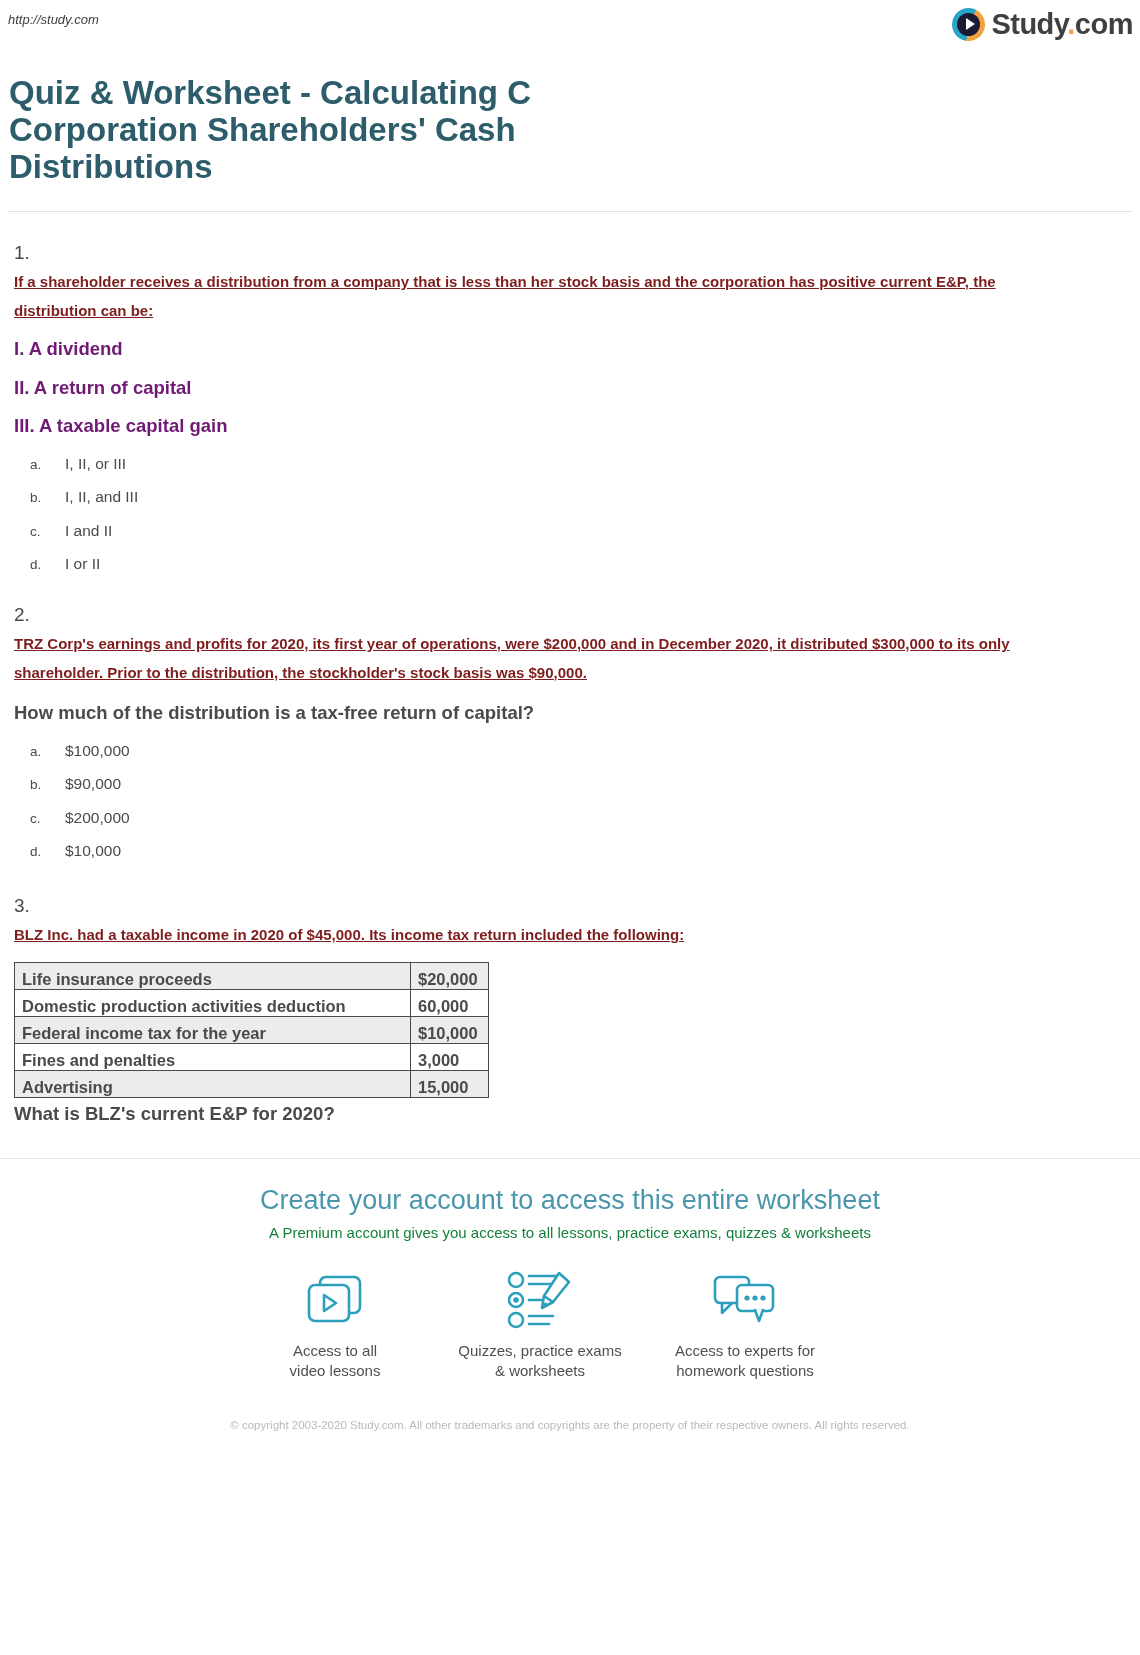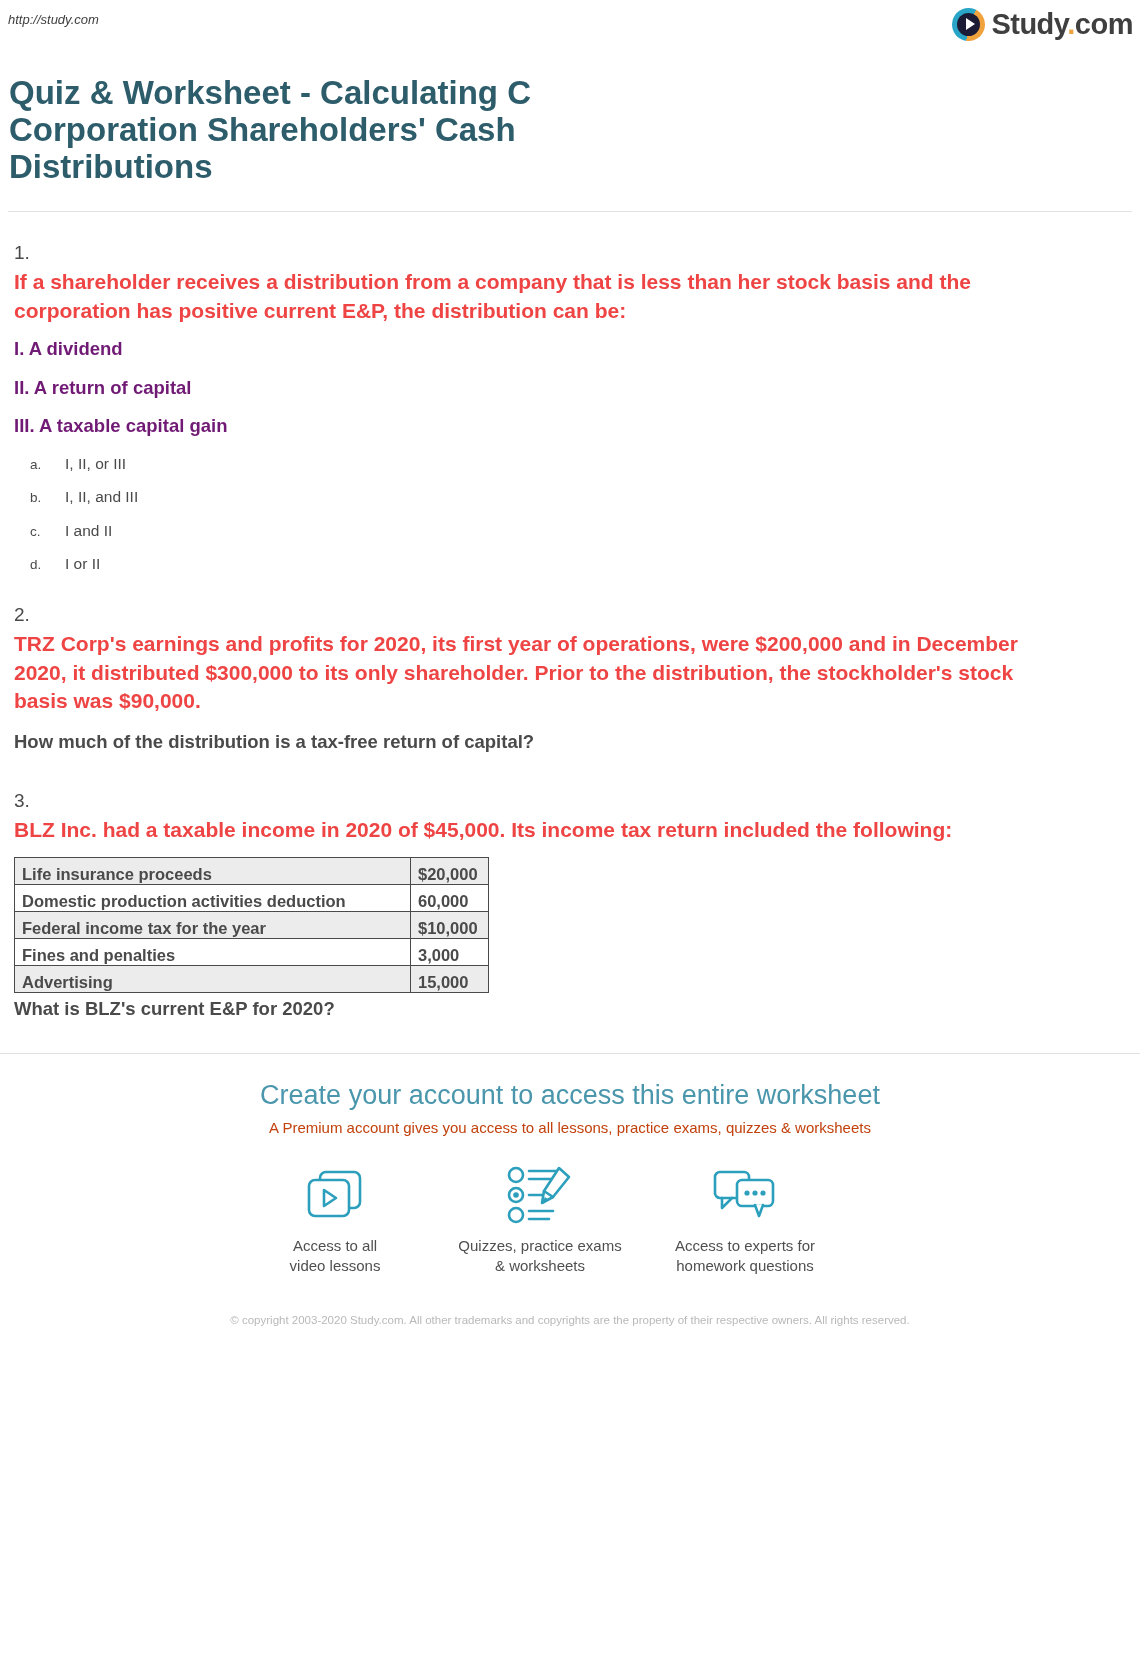--- a/index.html
+++ b/index.html
@@ -19,41 +19,41 @@
   .logo-text .dot { color:#f0a23c; }
 
   
   h1.title { margin:24px 0 0 9px; width:700px; font-size:33px; line-height:37px; font-weight:700; color:#2d5c6b; }
   .divider { border:none; border-top:1px solid #e2e2e2; margin:26px 8px 0 8px; }
 
   
   .q { margin-top:30px; }
   .q.q3 { margin-top:34px; }
   .qnum { margin-left:14px; font-size:19px; line-height:22px; color:#4a4a4a; }
-  .qtext { margin:4px 60px 0 14px; max-width:1010px; font-size:21px; line-height:28.5px; font-weight:600; color:#ef4444; }
+  .qtext { margin:4px 60px 0 14px; max-width:1010px; font-size:15px; line-height:28.5px; font-weight:600; color:#7f1d1d;text-decoration:underline; }
   .qitem { margin:10px 0 0 14px; font-size:18.5px; line-height:28.5px; font-weight:600; color:#701a75; }
   .qsub { margin:12px 0 0 14px; font-size:18.5px; line-height:28.5px; font-weight:600; color:#4a4a4a; }
   ul.options { list-style:none; margin:14px 0 0 0; }
   ul.options li { margin:0 0 14.5px 30px; font-size:15.5px; line-height:18px; color:#4a4a4a; }
   ul.options .letter { display:inline-block; width:35px; font-size:13.5px; color:#4a4a4a; }
 
   
   table.qtable { margin:12px 0 0 14px; border-collapse:collapse; }
   table.qtable td { border:1px solid #4a4a4a; padding:7px 8px 0 7px;
     font-size:16.5px; font-weight:600; color:#4a4a4a; }
   table.qtable td.lbl { width:396px; }
   table.qtable td.val { width:78px; }
   table.qtable tr:nth-child(odd) td { background:#ececec; }
   .q3 .qsub { margin-top:2px; }
   .q3 ul.options { margin-top:16px; }
 
   
   .divider2 { border:none; border-top:1px solid #e2e2e2; margin:30px 0 0 0; }
   .cta-heading { margin-top:26px; text-align:center; font-size:27px; font-weight:400; color:#4a96ac; cursor:pointer; }
-  .cta-sub { margin-top:8px; text-align:center; font-size:15px; color:#c2410c; }
+  .cta-sub { margin-top:8px; text-align:center; font-size:15px; color:#15803d; }
   .features { display:flex; justify-content:center; margin-top:30px; transform:translateX(-30px); }
   .feature { width:205px; text-align:center; }
   .feature .icon-box { height:58px; display:flex; align-items:flex-end; justify-content:center; }
   .feature svg { stroke:#2b9fbc; fill:none; stroke-width:2.6; stroke-linecap:round; stroke-linejoin:round; }
   .feature .label { margin-top:12px; font-size:15px; line-height:20px; color:#4f4f4f; }
   .copyright { margin:36px auto 0 auto; width:750px; text-align:center; font-size:11.5px; line-height:17px; color:#b9b9b9; }
 </style>
 </head>
 <body>
 
@@ -81,20 +81,26 @@
       <li><span class="letter">b.</span><span class="opt">I, II, and III</span></li>
       <li><span class="letter">c.</span><span class="opt">I and II</span></li>
       <li><span class="letter">d.</span><span class="opt">I or II</span></li>
     </ul>
   </div>
 
   <div class="q q2">
     <div class="qnum">2.</div>
     <p class="qtext">TRZ Corp's earnings and profits for 2020, its first year of operations, were $200,000 and in December 2020, it distributed $300,000 to its only shareholder. Prior to the distribution, the stockholder's stock basis was $90,000.</p>
     <p class="qsub">How much of the distribution is a tax-free return of capital?</p>
+    <ul class="options">
+      <li><span class="letter">a.</span><span class="opt">$100,000</span></li>
+      <li><span class="letter">b.</span><span class="opt">$90,000</span></li>
+      <li><span class="letter">c.</span><span class="opt">$200,000</span></li>
+      <li><span class="letter">d.</span><span class="opt">$10,000</span></li>
+    </ul>
   </div>
 
   <div class="q q3">
     <div class="qnum">3.</div>
     <p class="qtext">BLZ Inc. had a taxable income in 2020 of $45,000. Its income tax return included the following:</p>
     <table class="qtable">
       <tbody>
         <tr>
           <td class="lbl">Life insurance proceeds</td>
           <td class="val">$20,000</td>

